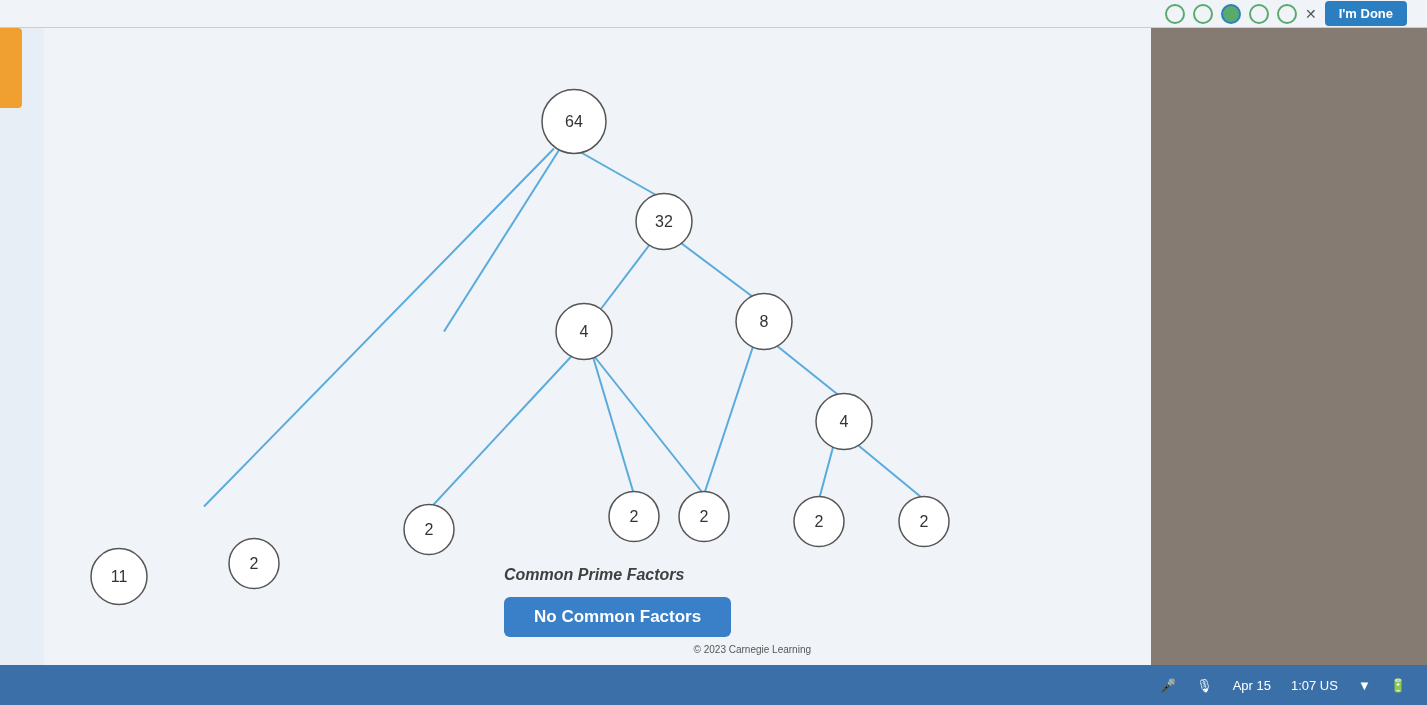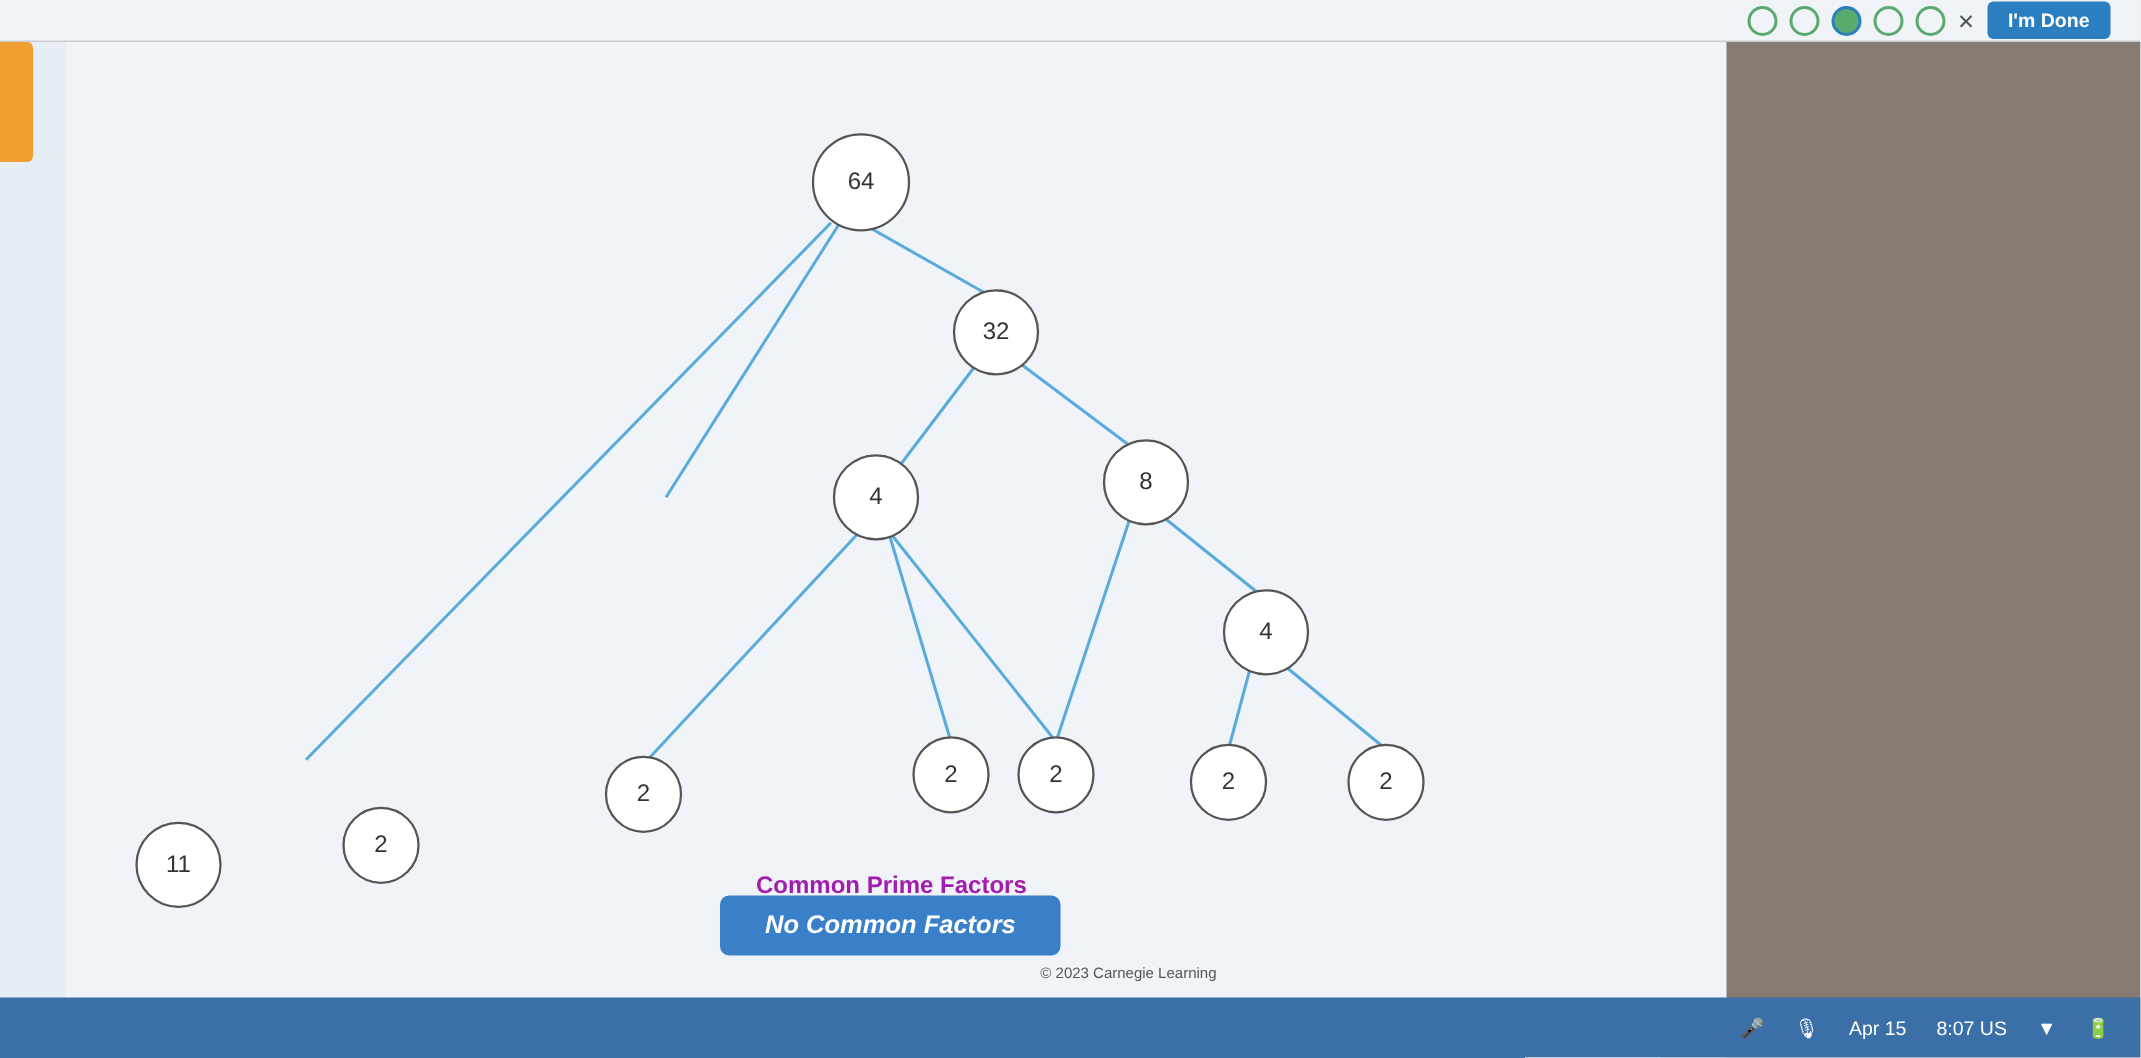--- a/index.html
+++ b/index.html
@@ -114,41 +114,41 @@
       gap: 20px;
     }
 
     #bottom-bar .taskbar-item {
       color: white;
       font-size: 13px;
     }
 
     #common-prime-label {
       position: absolute;
-      bottom: 105px;
+      bottom: 121px;
       left: 460px;
       font-size: 16px;
       font-weight: bold;
-      color: #a21caf;
+      color: #404040;
+      font-style: italic;
     }
 
     #no-common-btn {
       position: absolute;
       bottom: 68px;
-      left: 436px;
+      left: 460px;
       background: #3a80c8;
       color: white;
       border: none;
       padding: 10px 30px;
       border-radius: 6px;
       font-size: 17px;
       font-weight: bold;
       cursor: pointer;
       min-width: 200px;
-      font-style: italic;
     }
 
     #copyright {
       position: absolute;
       bottom: 50px;
       right: 340px;
       font-size: 10px;
       color: #555;
     }
 
@@ -253,16 +253,16 @@
 
   <button id="no-common-btn">No Common Factors</button>
 
   <div id="copyright">© 2023 Carnegie Learning</div>
 </div>
 
 <div id="bottom-bar">
   <span class="taskbar-item">🎤</span>
   <span class="taskbar-item">🎙</span>
   <span class="taskbar-item">Apr 15</span>
-  <span class="taskbar-item">8:07 US</span>
+  <span class="taskbar-item">1:07 US</span>
   <span class="taskbar-item">▼</span>
   <span class="taskbar-item">🔋</span>
 </div>
 
 </body></html>

